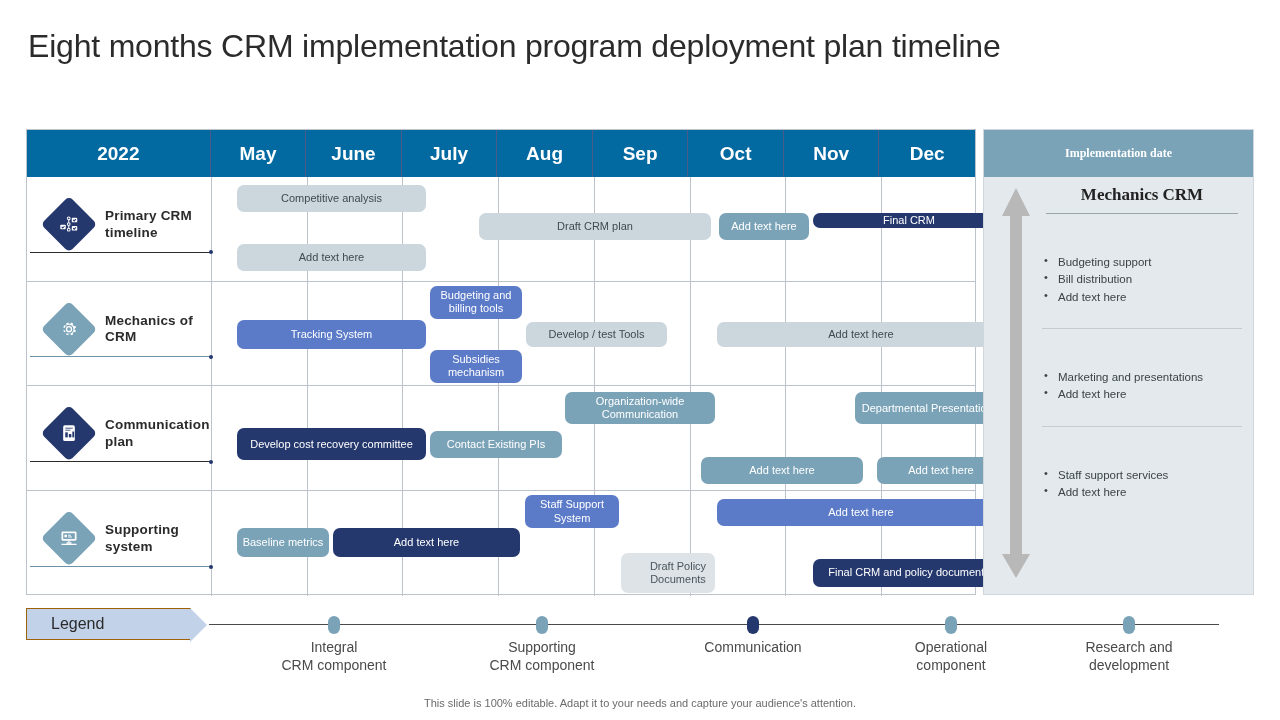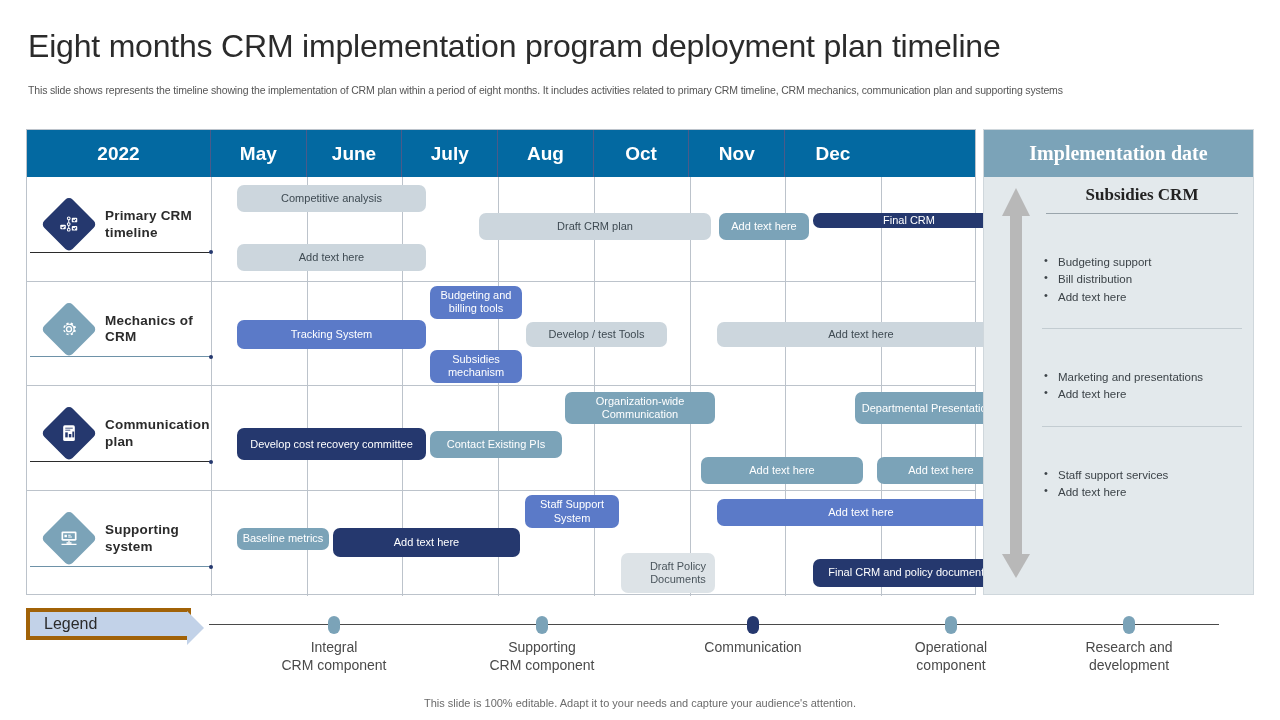--- a/index.html
+++ b/index.html
@@ -79,21 +79,21 @@
   .bar.medblue  {background:#5b7ac8;color:#ffffff;}
   .bar.pale2    {background:#dde3e7;color:#4a555c;}
 
   
   .rpanel{
     position:absolute;left:983px;top:129px;width:271px;height:466px;
     box-sizing:border-box;background:#e3e9ec;border:1px solid #cfd7dc;
   }
   .rpanel .rhdr{
     height:47px;background:#7ba3b8;display:flex;align-items:center;justify-content:center;
-    color:#fff;font-weight:bold;font-size:20px;font-family:"Liberation Serif","DejaVu Serif",serif;
+    color:#fff;font-weight:bold;font-size:12px;font-family:"Liberation Serif","DejaVu Serif",serif;
   }
   .arrow{position:absolute;left:18px;top:58px;width:28px;height:390px;}
   .arrow .shaft{position:absolute;left:8px;top:26px;width:12px;bottom:22px;background:#b8b8b8;}
   .arrow .head-up{
     position:absolute;left:0;top:0;width:0;height:0;
     border-left:14px solid transparent;border-right:14px solid transparent;
     border-bottom:28px solid #b8b8b8;
   }
   .arrow .head-dn{
     position:absolute;left:0;bottom:0;width:0;height:0;
@@ -112,22 +112,22 @@
   .bl li{
     position:relative;padding-left:16px;font-size:11.5px;color:#3c4348;
     line-height:1.42;margin-bottom:1px;
   }
   .bl li:before{content:"\2022";position:absolute;left:2px;top:-1px;font-size:11px;color:#3c4348;}
 
   
   .legend{position:absolute;left:26px;top:608px;width:1228px;height:70px;}
   .legend .tag{
     position:absolute;left:0;top:0;width:165px;height:32px;background:#c2d2e8;
-    border:4px solid #a16207;box-sizing:border-box;
-    display:flex;align-items:center;padding-left:14px;
+    border:1px solid #a16207;box-sizing:border-box;
+    display:flex;align-items:center;padding-left:24px;
     font-size:16px;color:#2b2b2b;
   }
   .legend .tag .nose{
     position:absolute;right:-17px;top:-1px;width:0;height:0;
     border-top:17px solid transparent;border-bottom:17px solid transparent;
     border-left:17px solid #c2d2e8;
   }
   .legend .line{position:absolute;left:183px;right:35px;top:16px;height:1px;background:#4a4a4a;}
   .lgitem{position:absolute;top:0;width:150px;text-align:center;}
   .lgitem .dia{
@@ -141,29 +141,29 @@
     position:absolute;left:0;top:697px;width:100%;text-align:center;
     font-size:11px;color:#6b6b6b;
   }
 </style>
 </head>
 <body>
 
 <div class="slide">
 
   <div class="title">Eight months CRM implementation program deployment plan timeline</div>
-  <div class="subtitle">This slide shows represents the timeline showing the implementation of CRM plan within a period of eight months. It includes activities related to primary CRM timeline, CRM mechanics, communication plan and supporting systems</div>
 
   <div class="grid">
     <div class="hdr" id="hdr">
         <div class="cell c0">2022</div>
         <div class="cell cm">May</div>
         <div class="cell cm">June</div>
         <div class="cell cm">July</div>
         <div class="cell cm">Aug</div>
+        <div class="cell cm">Sep</div>
         <div class="cell cm">Oct</div>
         <div class="cell cm">Nov</div>
         <div class="cell cm">Dec</div>
       </div>
     <div class="body-rows" id="rows">
         <div class="row">
           <div class="vline" style="left: 184px;"></div>
           <div class="vline" style="left: 279.7px;"></div>
           <div class="vline" style="left: 375.4px;"></div>
           <div class="vline" style="left: 471.1px;"></div>
@@ -275,37 +275,37 @@
                   <path d="M11.2 15h1.6v2h-1.6z" fill="#fff"></path>
                   <path d="M3 19.4h18" stroke="#fff" stroke-width="1.4"></path>
                 </svg>
               </span>
             </div>
             <div class="txt">Supporting system</div>
             <div class="uline steel"></div>
           </div>
           <div class="bar medblue" style="left: 498px; width: 94px; top: 4px; height: 33px;">Staff Support System</div>
           <div class="bar medblue" style="left: 690px; width: 288px; top: 8px; height: 27px;">Add text here</div>
-          <div class="bar steel" style="left: 210px; width: 92px; top: 37px; height: 22px;">Baseline metrics</div>
+          <div class="bar steel" style="left: 210px; width: 92px; top: 37px; height: 29px;">Baseline metrics</div>
           <div class="bar navy" style="left: 306px; width: 187px; top: 37px; height: 29px;">Add text here</div>
           <div class="bar pale2" style="left: 594px; width: 94px; top: 62px; height: 40px; padding-left: 25px;">Draft Policy Documents</div>
           <div class="bar navy" style="left: 786px; width: 192px; top: 68px; height: 28px;">Final CRM and policy documents</div>
         </div>
       </div>
   </div>
 
   <div class="rpanel">
     <div class="rhdr">Implementation  date</div>
     <div class="arrow">
       <div class="head-up"></div>
         <div class="shaft"></div>
         <div class="head-dn"></div>
     </div>
     <div class="rbody">
-      <div class="rtitle">Subsidies CRM</div>
+      <div class="rtitle">Mechanics CRM</div>
       <div class="rdiv"></div>
       <div id="panel-groups">
           <div class="blockgap"></div>
           <ul class="bl">
             <li>Budgeting support</li>
             <li>Bill distribution</li>
             <li>Add text here</li>
           </ul>
           <div class="blockgap" style="height: 22px;"></div>
           <div class="rdiv soft"></div>

